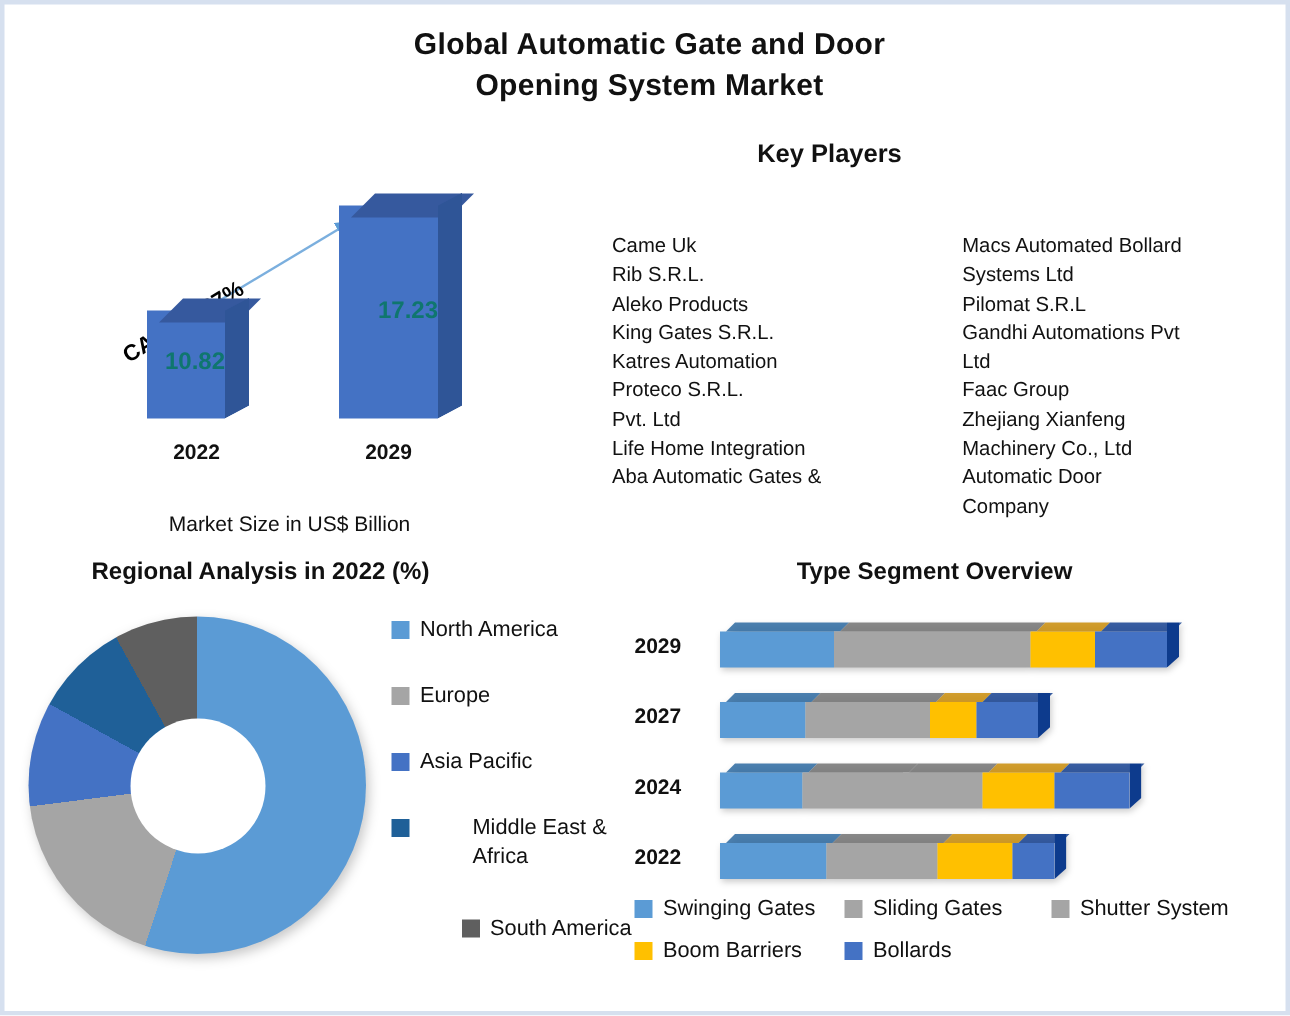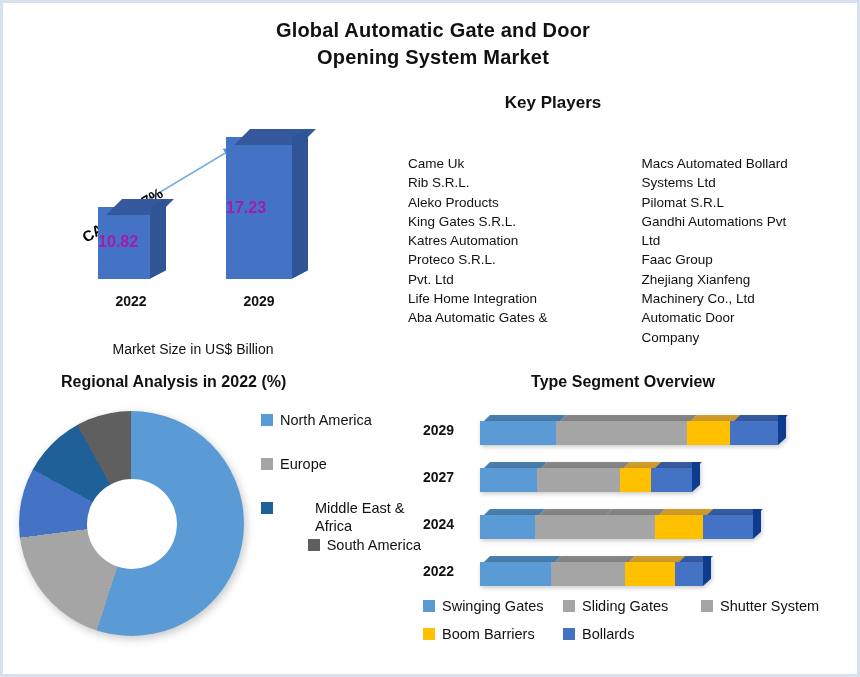--- a/index.html
+++ b/index.html
@@ -12,21 +12,21 @@
 
   
   .barchart{position:absolute;left:40px;top:110px;width:350px;height:250px;}
   .bar3d{position:absolute;}
   .bar3d .face{position:absolute;left:0;bottom:0;width:100%;background:#4472C4;}
   .bar3d .side{position:absolute;right:-16px;bottom:8px;width:16px;background:#2F5597;
      -webkit-clip-path:polygon(0 0,100% -14px,100% 100%,0 100%);clip-path:polygon(0 0,100% 0,100% 100%,0 100%);
      transform:skewY(-28deg);transform-origin:left bottom;}
   .bar3d .top{position:absolute;left:8px;width:100%;height:16px;background:#36599E;
      transform:skewX(-45deg);transform-origin:left bottom;}
-  .barval{position:absolute;width:100%;text-align:left;font-size:16px;font-weight:bold;color:#a21caf;}
+  .barval{position:absolute;width:100%;text-align:right;font-size:16px;font-weight:bold;color:#0f766e;}
   .yearlab{position:absolute;font-size:14px;font-weight:bold;text-align:center;}
   .axis-caption{position:absolute;left:0;top:228px;width:300px;text-align:center;font-size:14px;font-weight:normal;}
   .cagr-wrap{position:absolute;left:0;top:0;width:350px;height:250px;pointer-events:none;}
   .cagr-text{position:absolute;left:36px;top:118px;font-size:15px;font-weight:bold;color:#000;
      transform:rotate(-31deg);transform-origin:left top;white-space:nowrap;}
 
   
   .kp{position:absolute;left:405px;top:90px;width:445px;}
   .kp-title{font-size:17px;font-weight:bold;text-align:center;width:290px;margin:0 0 18px 0;}
   .kp-cols{display:flex;gap:22px;margin-top:41px;}
@@ -145,21 +145,25 @@
     </div>
     <div class="rlegend">
       <div class="ritem">
         <span class="sw" id="rsw0" style="background: rgb(91, 155, 213);"></span>
         <span class="rl">North America</span>
       </div>
       <div class="ritem">
         <span class="sw" id="rsw1" style="background: rgb(165, 165, 165);"></span>
         <span class="rl">Europe</span>
       </div>
-      <div class="ritem" style="margin-bottom:0;gap:42px;">
+      <div class="ritem">
+        <span class="sw" id="rsw2" style="background: rgb(68, 114, 196);"></span>
+        <span class="rl">Asia Pacific</span>
+      </div>
+      <div class="ritem" style="margin-bottom:30px;gap:42px;">
         <span class="sw" id="rsw3" style="background: rgb(31, 96, 152);"></span>
         <span class="rl" style="max-width:115px;display:inline-block;">Middle East &amp; Africa</span>
       </div>
       <div class="ritem">
         <span class="sw" id="rsw4" style="background: rgb(95, 95, 95);"></span>
         <span class="rl">South America</span>
       </div>
     </div>
   </div>
 

